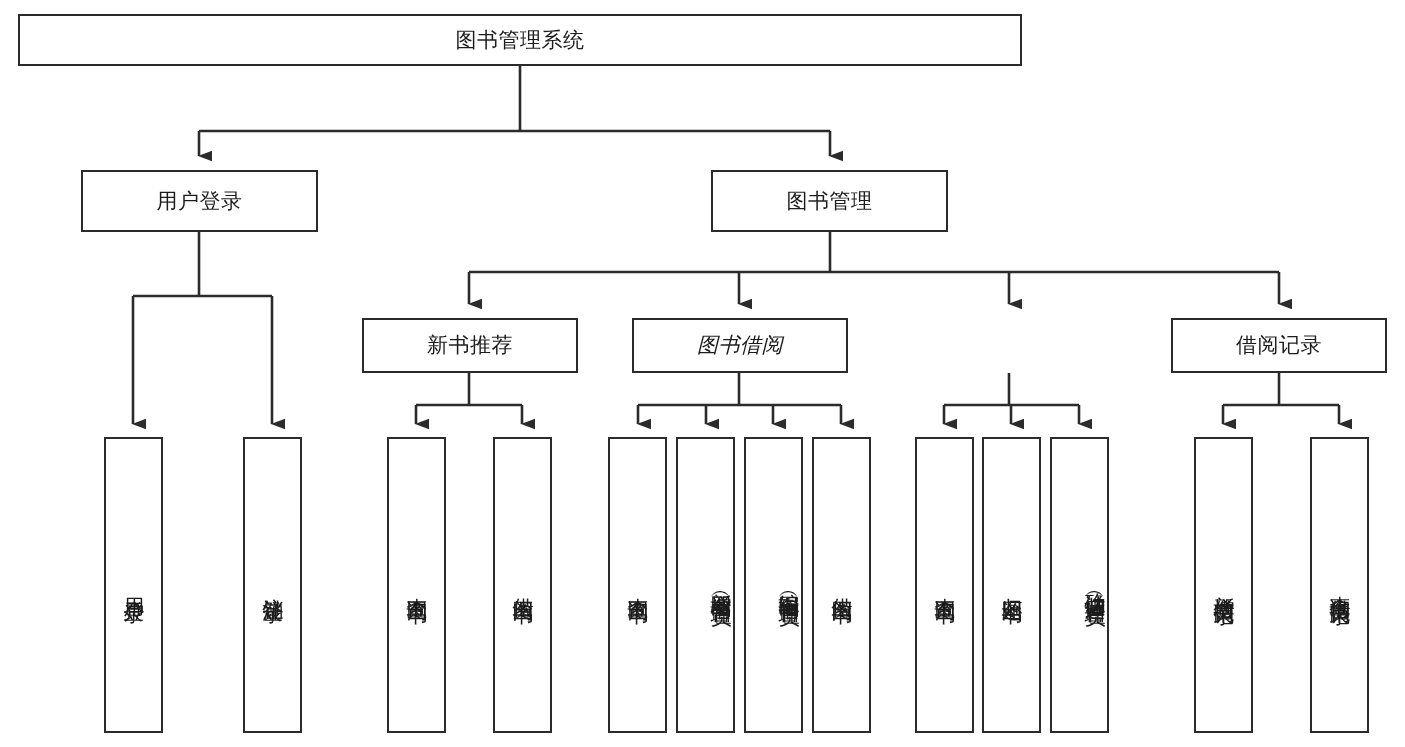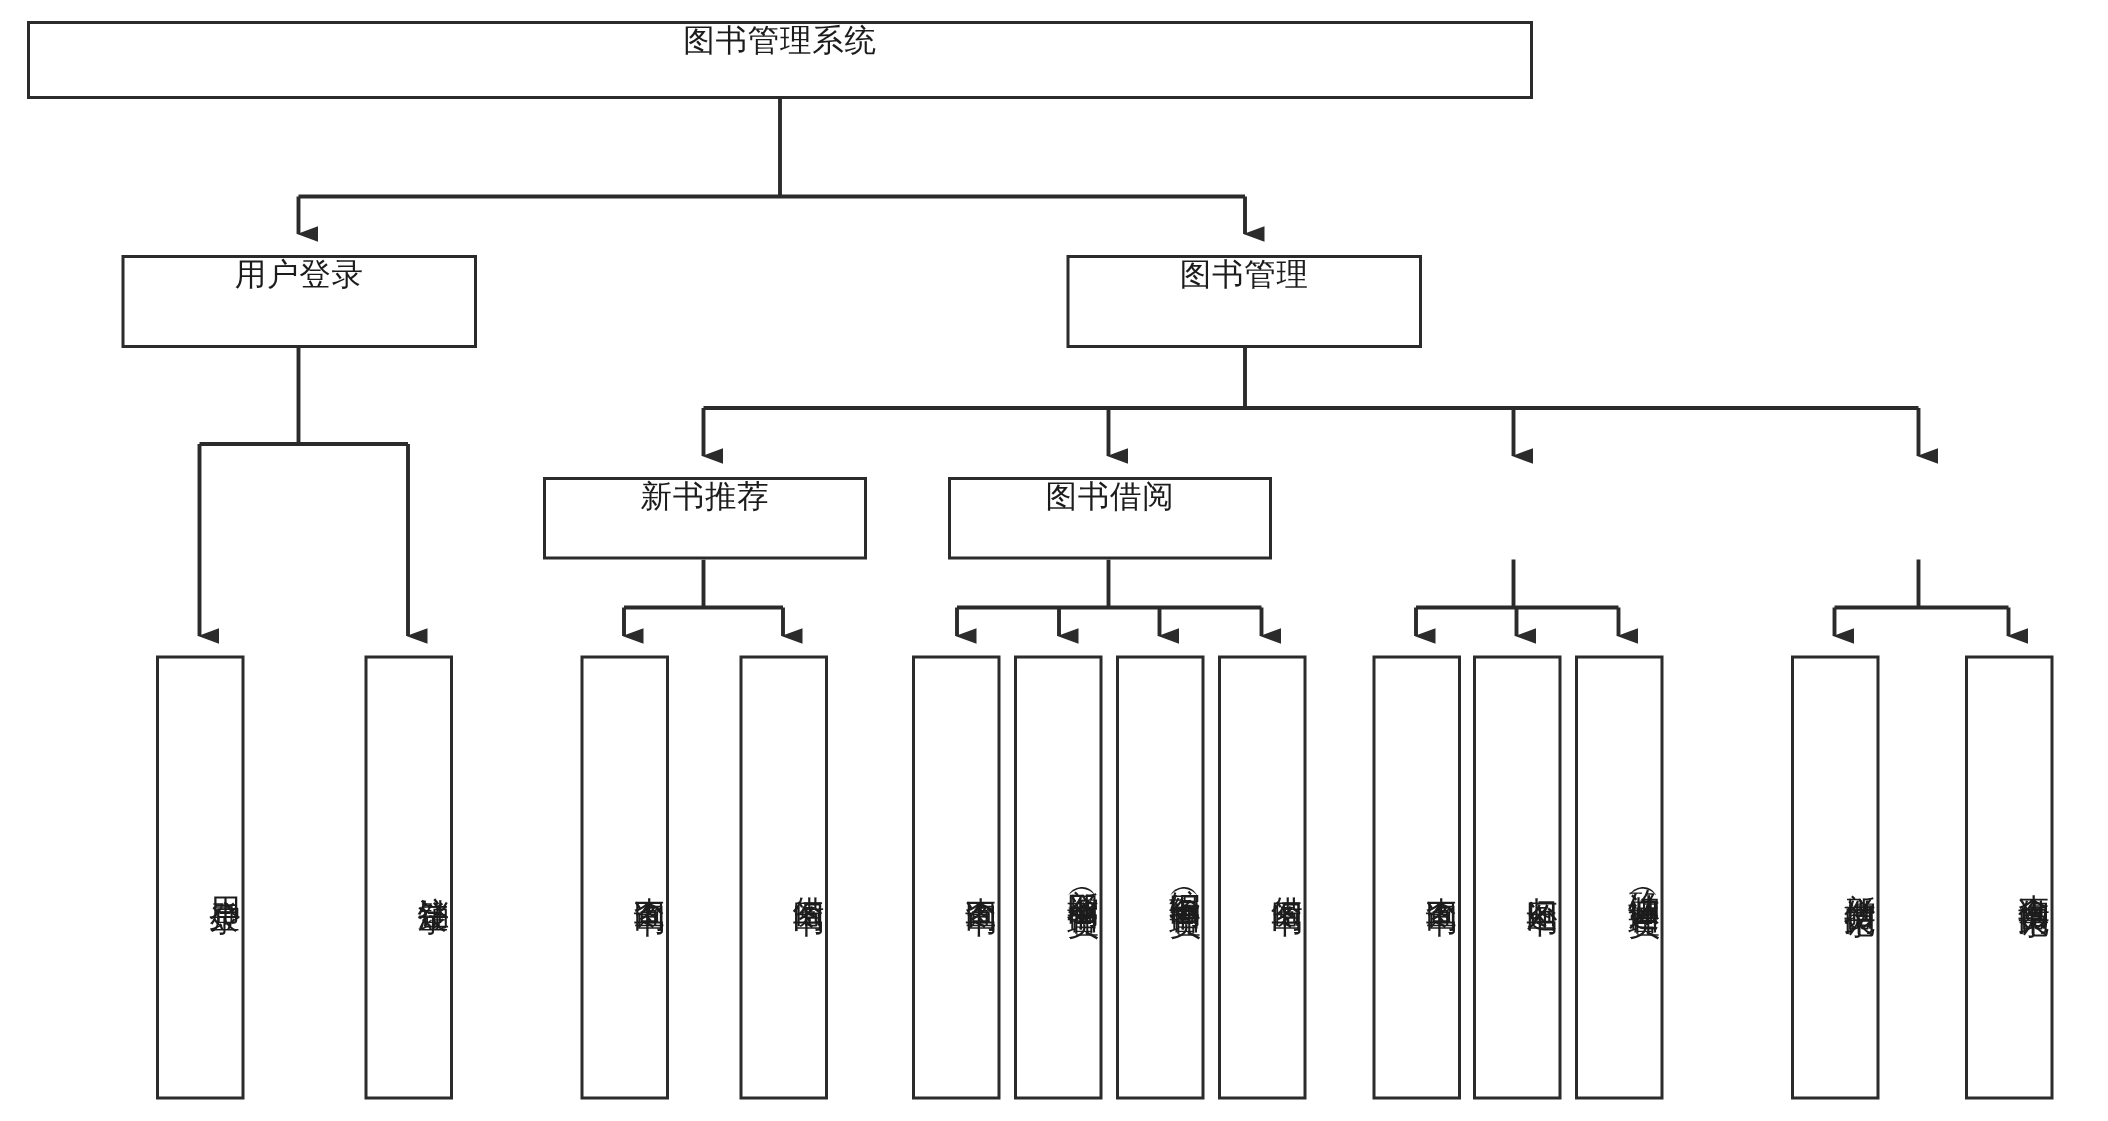--- a/index.html
+++ b/index.html
@@ -25,20 +25,21 @@
     top: 0;
     width: 1405px;
     height: 747px;
   }
   .node {
     position: absolute;
     box-sizing: border-box;
     border: 2px solid #2b2b2b;
     background: #ffffff;
     display: flex;
+    align-items: center;
     justify-content: center;
     color: #1c1c1c;
     line-height: 1.18;
   }
   .node.h-node {
     font-size: 21px;
     letter-spacing: 0.5px;
   }
   .node.v-node {
     font-size: 21px;
@@ -129,22 +130,25 @@
   <div class="node h-node" style="left:81px; top:170px; width:237px; height:62px;">
     <span>用户登录</span>
   </div>
   <div class="node h-node" style="left:711px; top:170px; width:237px; height:62px;">
     <span>图书管理</span>
   </div>
 
   <div class="node h-node" style="left:362px; top:318px; width:216px; height:55px;">
     <span>新书推荐</span>
   </div>
-  <div class="node h-node" style="left:632px; top:318px; width:216px; height:55px;">
+  <div class="node h-node" style="left:632px; top:318px; width:216px; height:55px;font-style:italic;">
     <span>图书借阅</span>
+  </div>
+  <div class="node h-node" style="left:1171px; top:318px; width:216px; height:55px;">
+    <span>借阅记录</span>
   </div>
 
   <div class="node v-node" style="left:104px; top:437px; width:59px; height:296px;">
     <span class="vtext">用户登录</span>
   </div>
   <div class="node v-node" style="left:243px; top:437px; width:59px; height:296px;">
     <span class="vtext">注销登录</span>
   </div>
 
   <div class="node v-node" style="left:387px; top:437px; width:59px; height:296px;">

